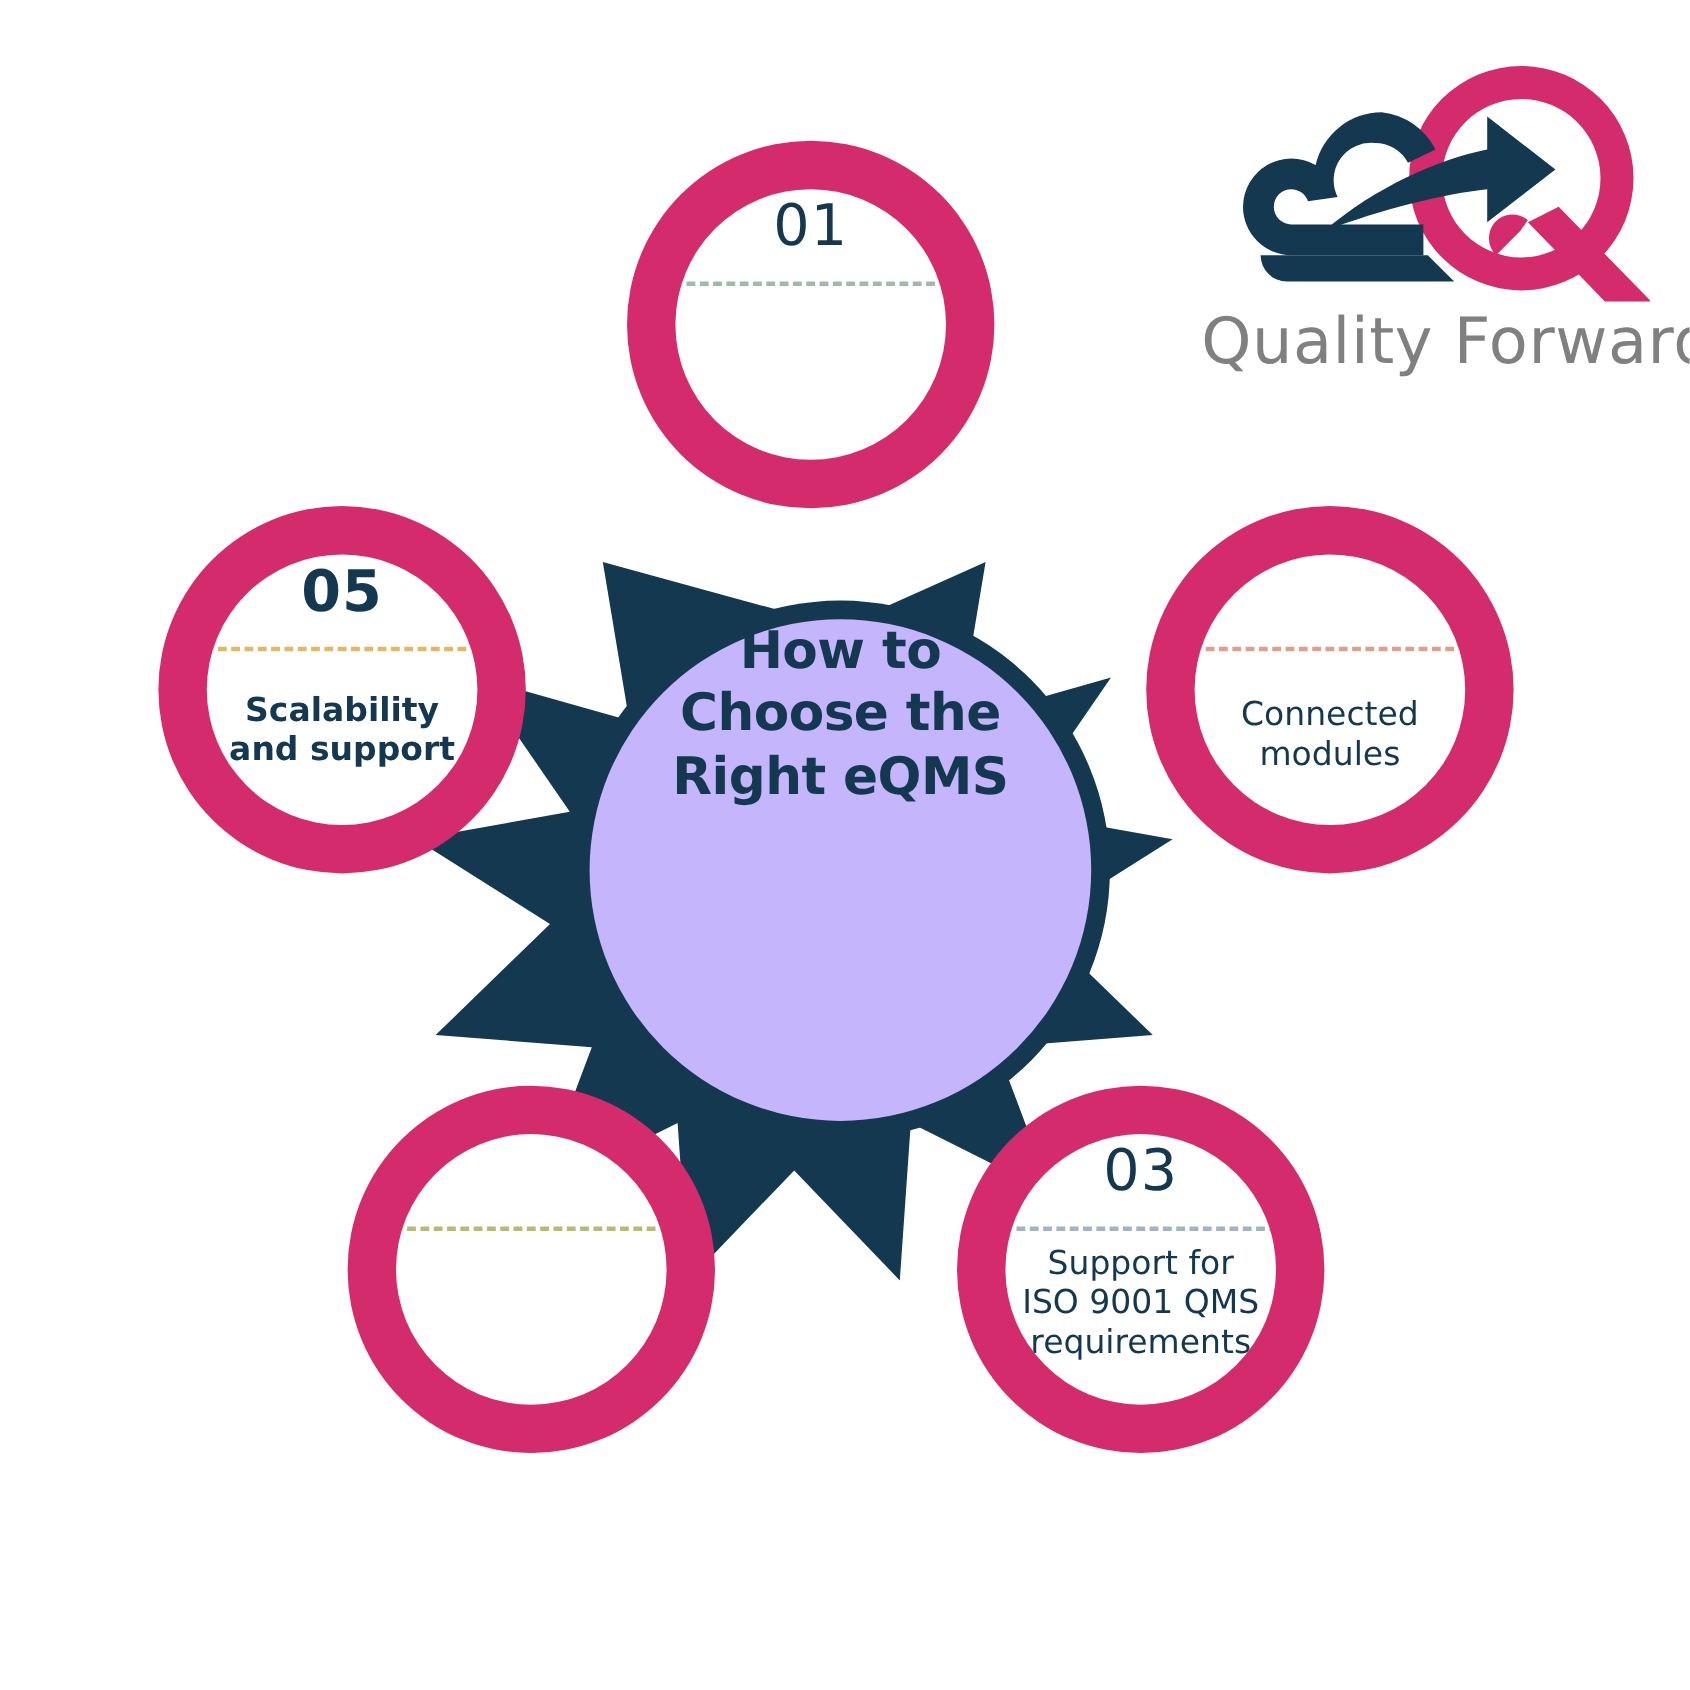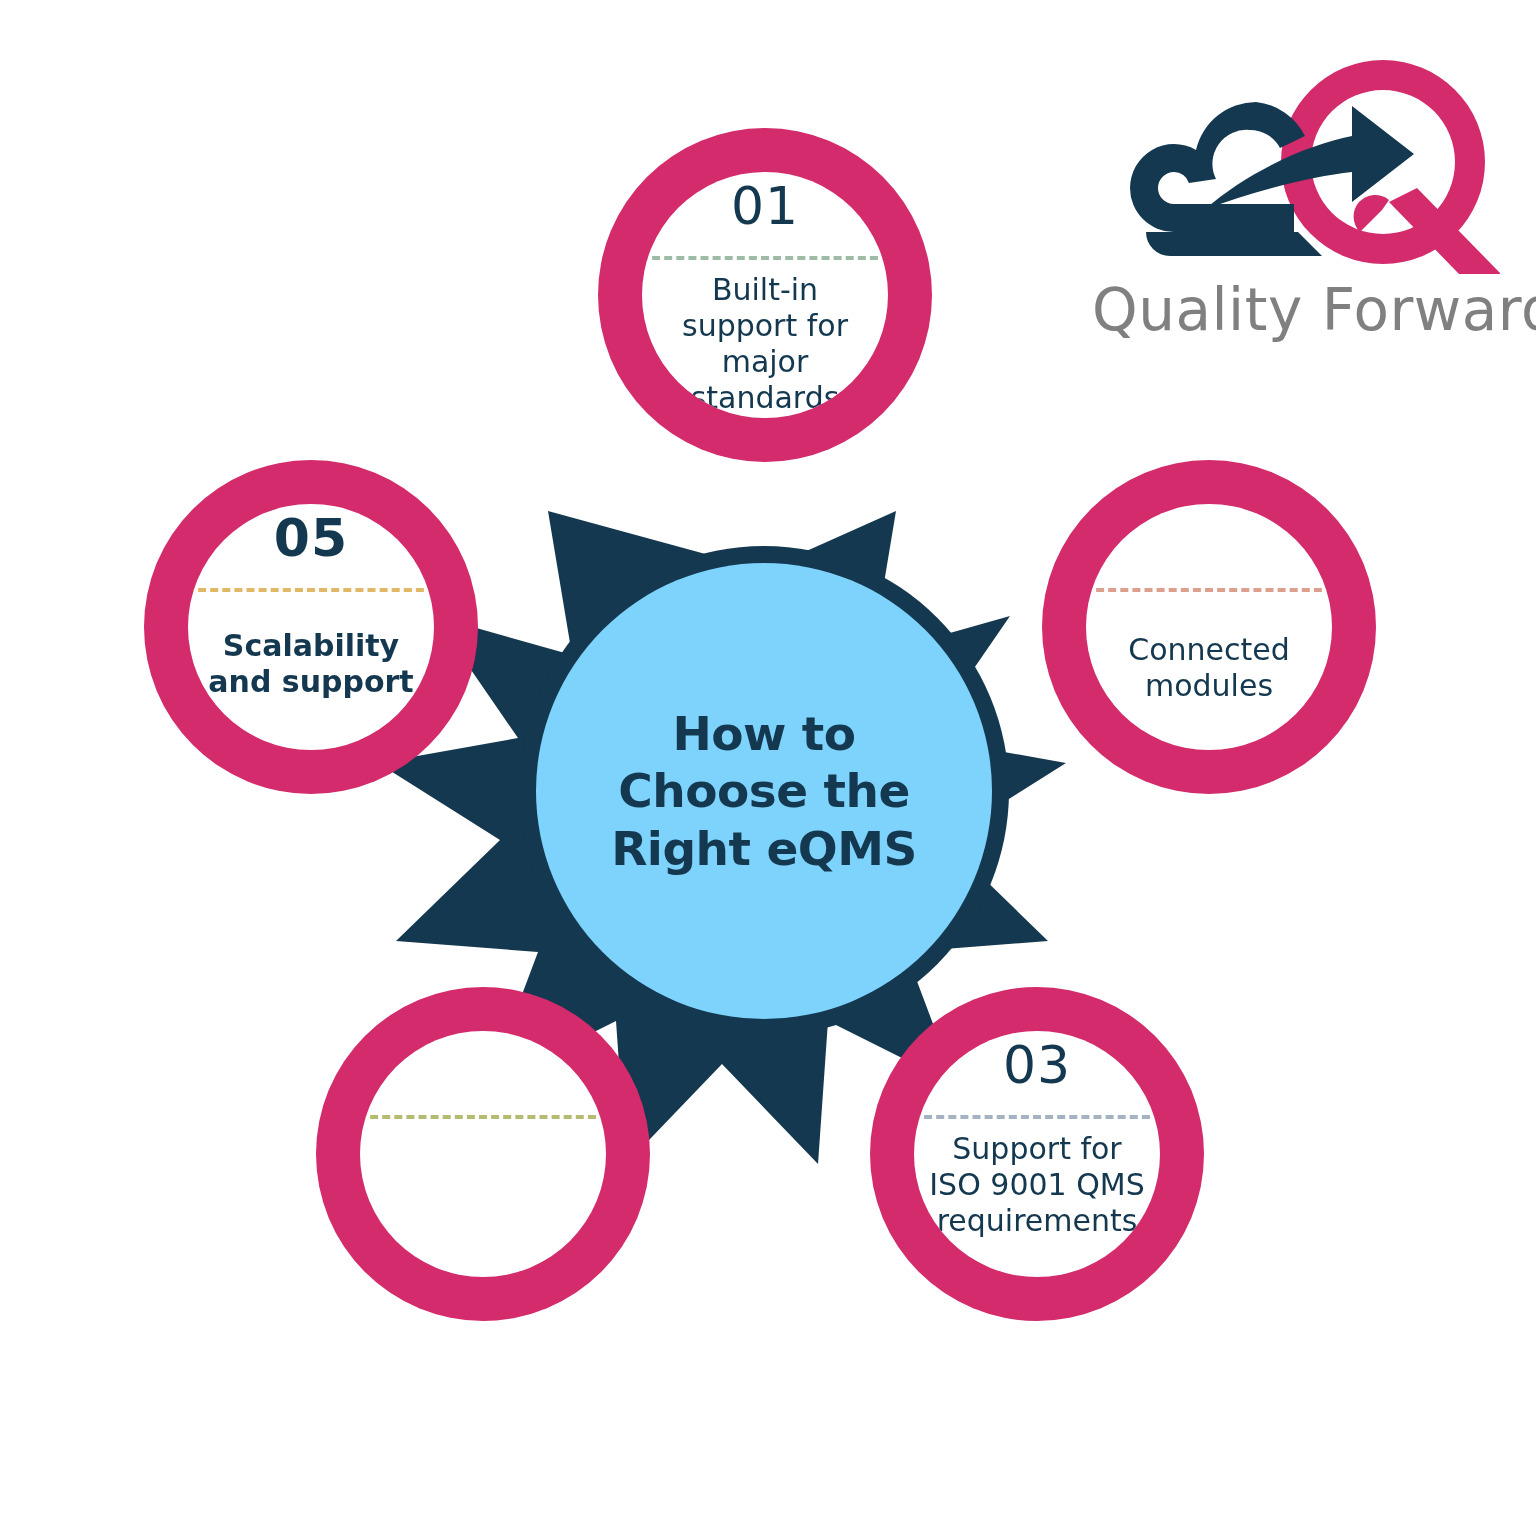--- a/index.html
+++ b/index.html
@@ -68,23 +68,23 @@
   }
 
   
   .hub {
     position: absolute;
     left: 476px;
     top: 483px;
     width: 456px;
     height: 456px;
     border-radius: 50%;
-    background: #7dd3fc;
+    background: #c4b5fd;
     display: flex;
-    align-items: center;
+    align-items: flex-start;
     justify-content: center;
     z-index: 5;
   }
   .hub-title {
     width: 380px;
     text-align: center;
     font-family: "DejaVu Sans", sans-serif;
     font-weight: bold;
     font-size: 47px;
     line-height: 1.22;
@@ -138,21 +138,21 @@
     top: 104px;
     width: 218px;
     text-align: center;
     font-family: "DejaVu Sans", sans-serif;
     font-size: 30px;
     line-height: 1.2;
     color: #14384F;
   }
 
   
-  .node-1 { left: 538px; top: 48px; }
+  .node-1 { left: 510px; top: 48px; }
   .node-2 { left: 982px; top: 380px; }
   .node-3 { left: 810px; top: 907px; }
   .node-4 { left: 256px; top: 907px; }
   .node-5 { left: 84px;  top: 380px; font-weight: bold; }
 
   .node-1 .node-rule { border-top-color: #9DBBA5; }
   .node-2 .node-rule { border-top-color: #DDA08F; }
   .node-3 .node-rule { border-top-color: #A3B3C2; }
   .node-4 .node-rule { border-top-color: #B5BC72; }
   .node-5 .node-rule { border-top-color: #E0B866; }
@@ -228,21 +228,20 @@
     </div>
 
     <div class="hub">
       <div class="hub-title">How to Choose the Right eQMS</div>
     </div>
 
     <div class="node node-1">
       <div class="node-inner">
         <div class="node-num">01</div>
         <div class="node-rule" style="border-top-color: rgb(157, 187, 165);"></div>
-        <div class="node-text">Built-in support for major standards</div>
       </div>
     </div>
 
     <div class="node node-2">
       <div class="node-inner">
         <div class="node-rule" style="border-top-color: rgb(221, 160, 143);"></div>
         <div class="node-text">Connected modules</div>
       </div>
     </div>
 

